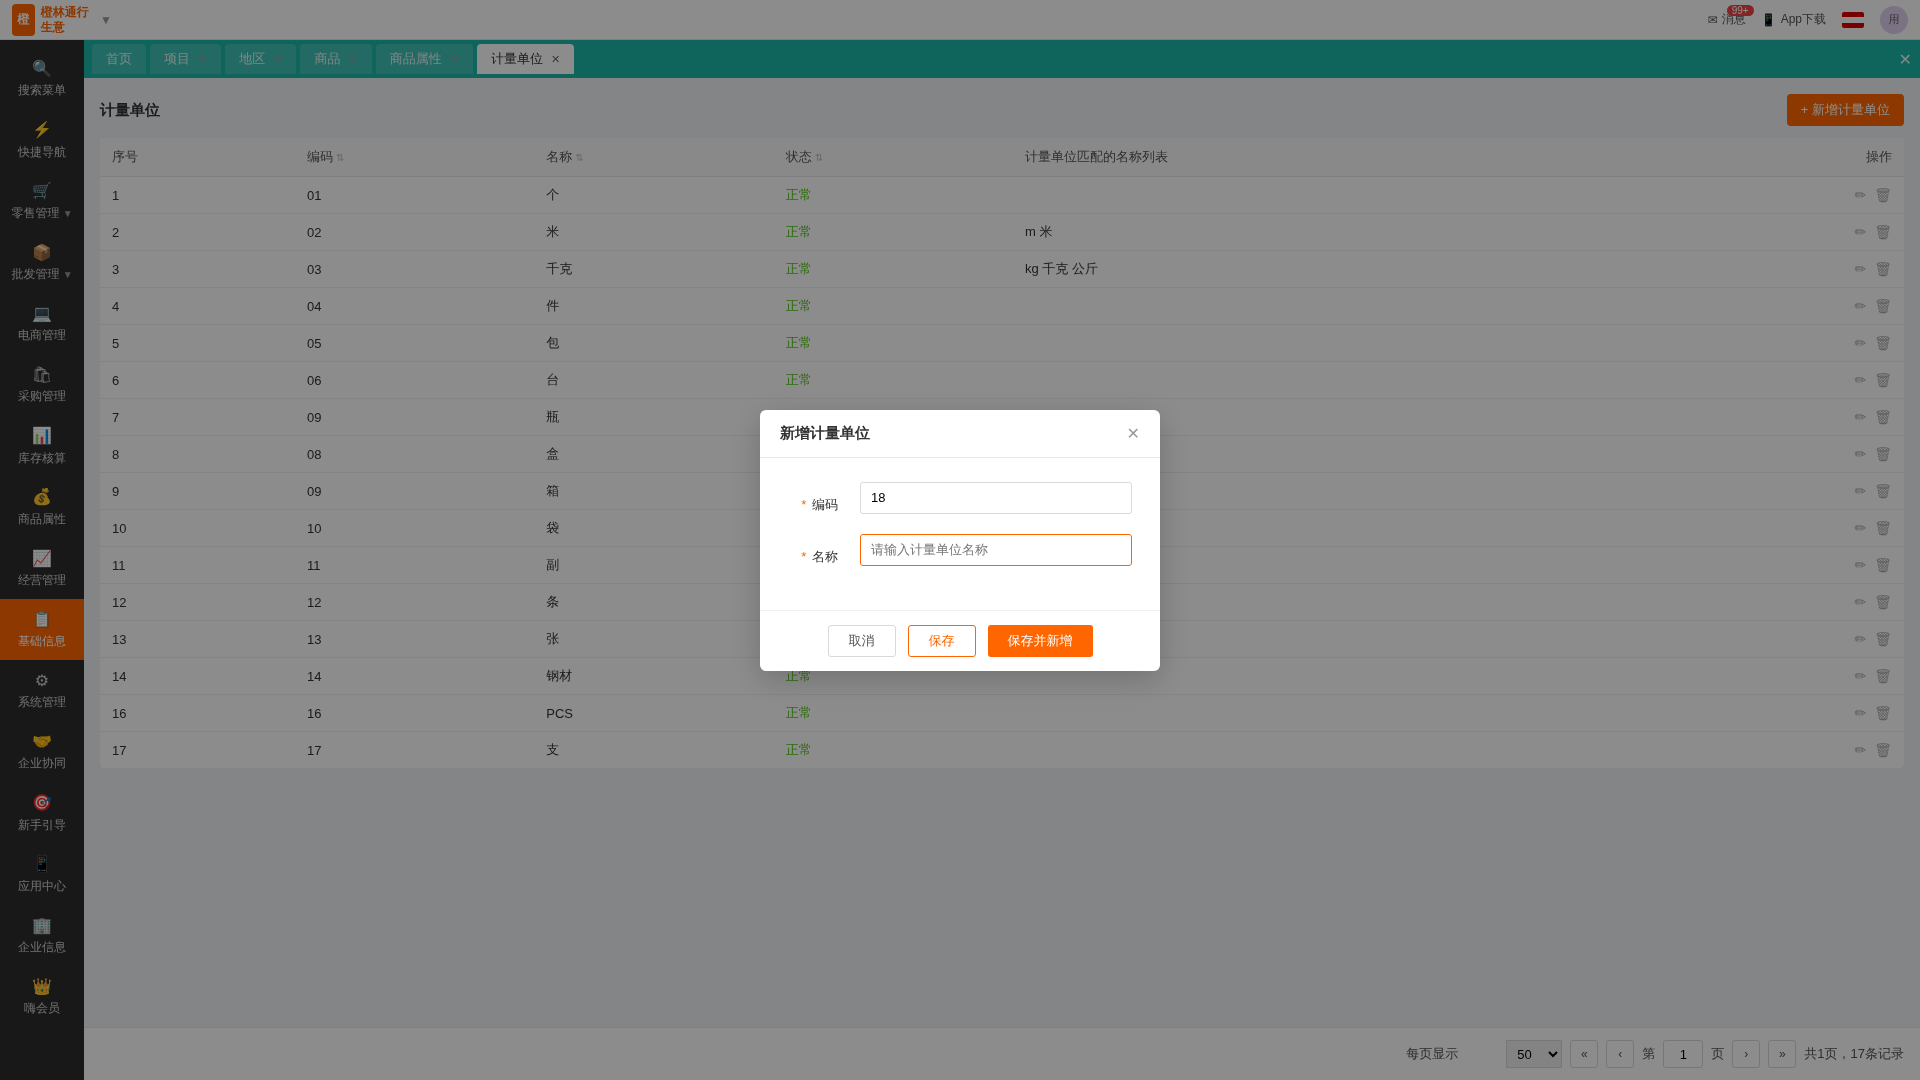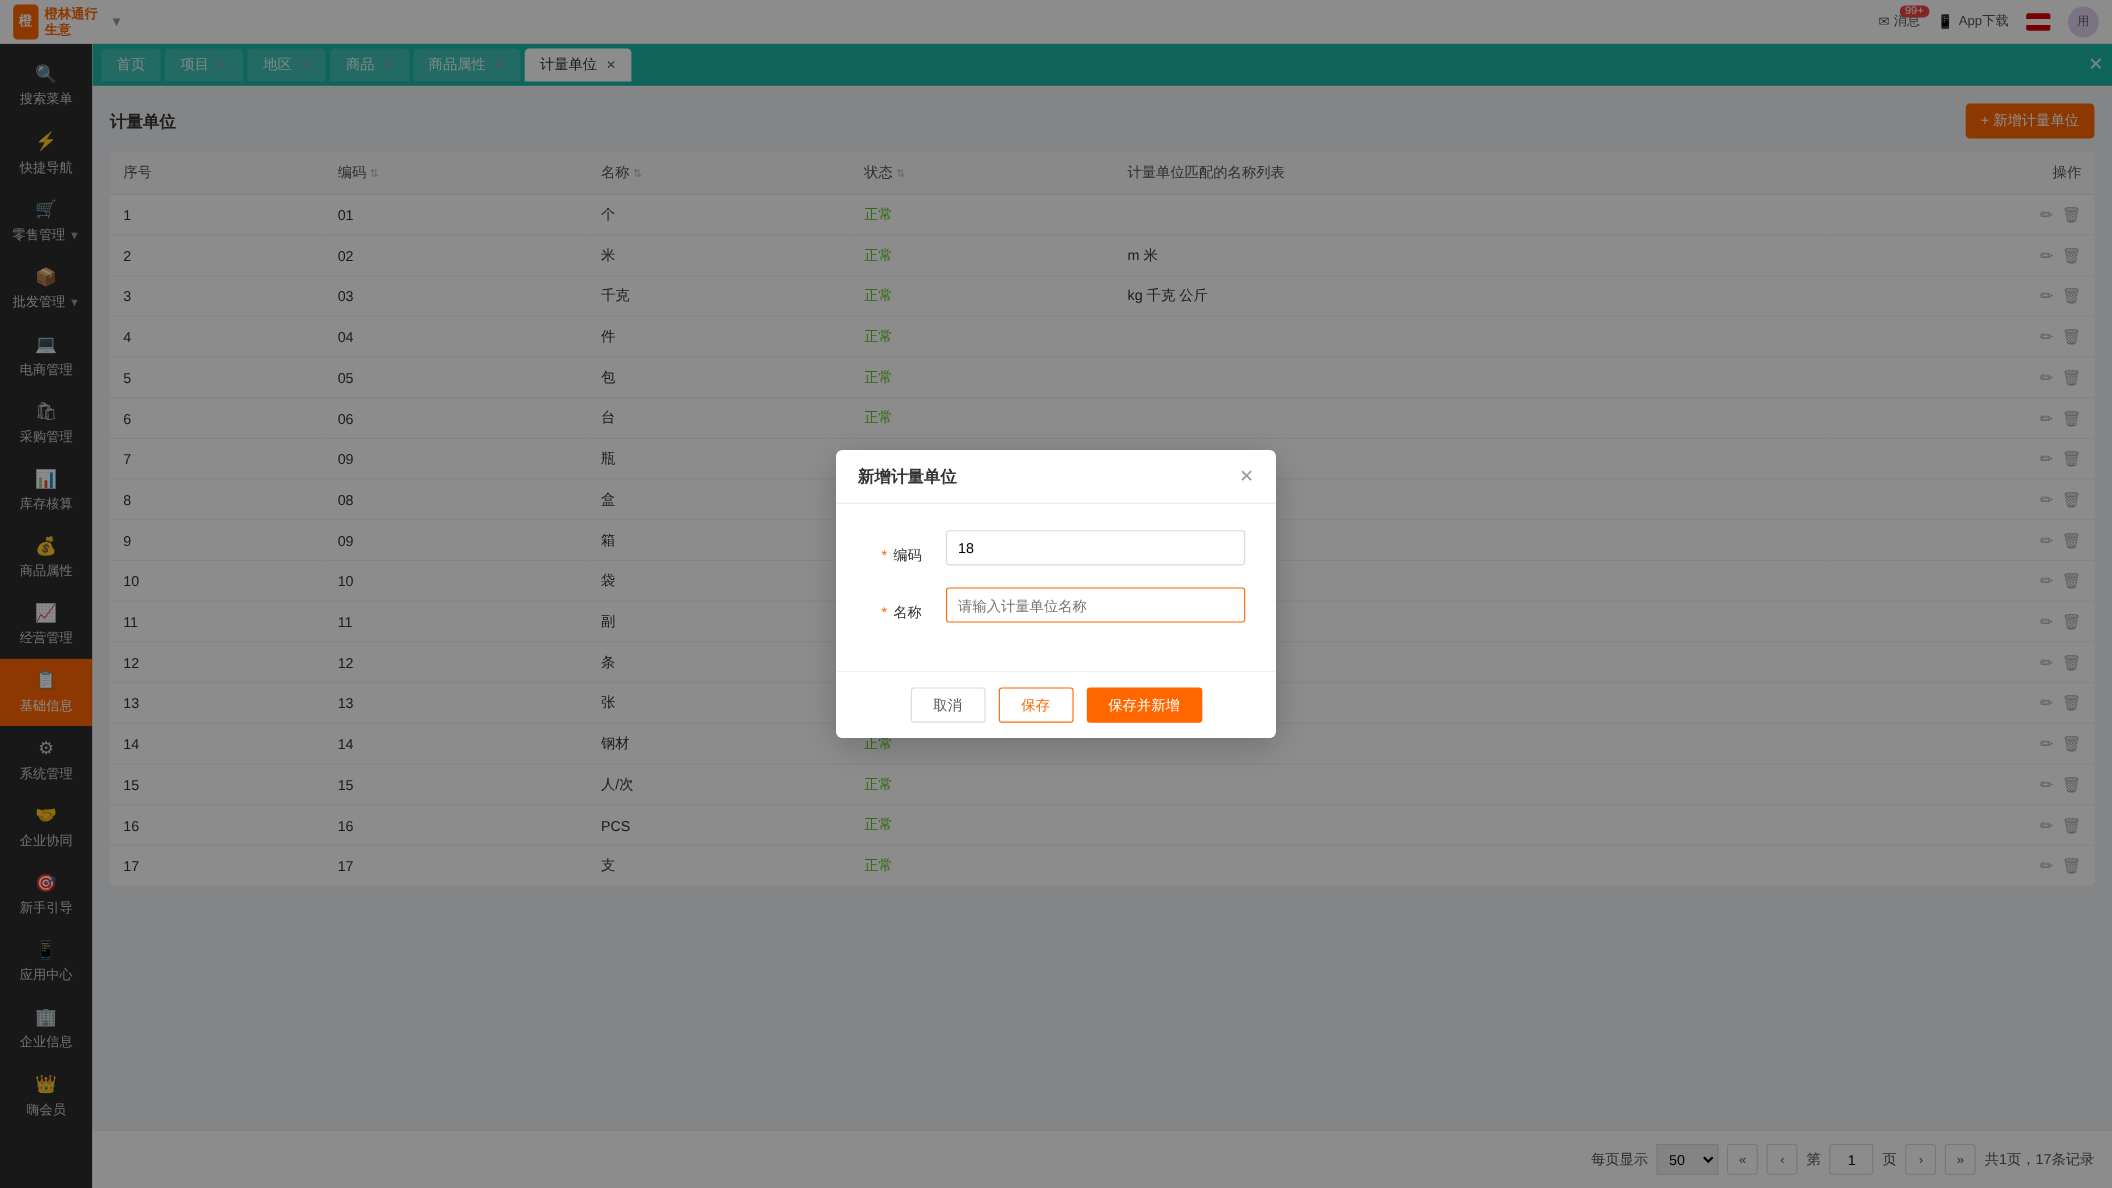--- a/index.html
+++ b/index.html
@@ -50,21 +50,21 @@
     .data-table tr:last-child td { border-bottom: none; }
     .sort-icon { color: #bbb; font-size: 10px; margin-left: 3px; }
     .status-normal { color: #52c41a; }
     .action-icons { display: flex; gap: 8px; justify-content: flex-end; }
     .action-icon { color: #aaa; cursor: pointer; font-size: 14px; }
 
     
     .pagination-bar { display: flex; align-items: center; justify-content: flex-end; padding: 12px 16px; background: #fff; border-top: 1px solid #e8e8e8; gap: 8px; font-size: 13px; color: #555; }
     .pagination-btn { width: 28px; height: 28px; border: 1px solid #d9d9d9; background: #fff; border-radius: 3px; cursor: pointer; display: flex; align-items: center; justify-content: center; font-size: 12px; color: #555; }
     .pagination-input { width: 40px; height: 28px; border: 1px solid #d9d9d9; border-radius: 3px; text-align: center; font-size: 13px; }
-    .per-page-select { height: 28px; border: 1px solid #d9d9d9; border-radius: 0; padding: 0 6px; font-size: 13px; }
+    .per-page-select { height: 28px; border: 1px solid #d9d9d9; border-radius: 0; padding: 0 6px; font-size: 13px; margin-left: 40px; }
 
     
     .modal-overlay { position: fixed; top: 0; left: 0; width: 1920px; height: 1080px; background: rgba(0,0,0,0.45); display: flex; align-items: center; justify-content: center; z-index: 1000; }
     .modal { background: #fff; border-radius: 6px; width: 400px; box-shadow: 0 8px 32px rgba(0,0,0,0.2); }
     .modal-header { display: flex; align-items: center; justify-content: space-between; padding: 14px 20px; border-bottom: 1px solid #e8e8e8; }
     .modal-title { font-size: 15px; font-weight: bold; color: #333; }
     .modal-close { cursor: pointer; color: #999; font-size: 16px; }
     .modal-body { padding: 24px 28px; }
     .form-item { display: flex; align-items: flex-end; margin-bottom: 20px; gap: 12px; }
     .form-label { width: 50px; text-align: right; margin-right: 10px; color: #333; font-size: 13px; flex-shrink: 0; }
@@ -414,33 +414,20 @@
       <td><span class="status-normal">正常</span></td>
       <td></td>
       <td>
         <div class="action-icons">
           <span class="action-icon" title="编辑">✏</span>
           <span class="action-icon" title="删除">🗑</span>
         </div>
       </td>
     </tr>
               <tr>
-      <td>15</td>
-      <td>15</td>
-      <td>人/次</td>
-      <td><span class="status-normal">正常</span></td>
-      <td></td>
-      <td>
-        <div class="action-icons">
-          <span class="action-icon" title="编辑">✏</span>
-          <span class="action-icon" title="删除">🗑</span>
-        </div>
-      </td>
-    </tr>
-              <tr>
       <td>16</td>
       <td>16</td>
       <td>PCS</td>
       <td><span class="status-normal">正常</span></td>
       <td></td>
       <td>
         <div class="action-icons">
           <span class="action-icon" title="编辑">✏</span>
           <span class="action-icon" title="删除">🗑</span>
         </div>

